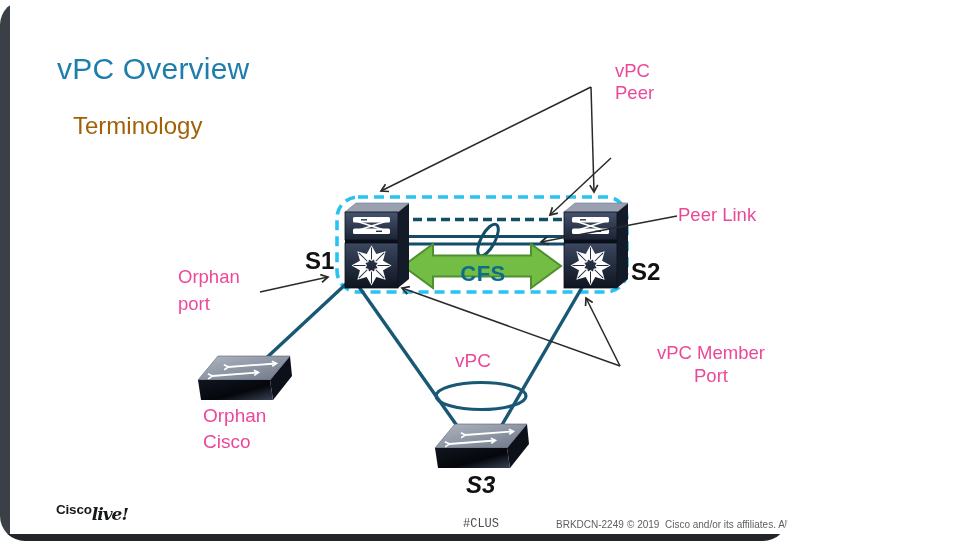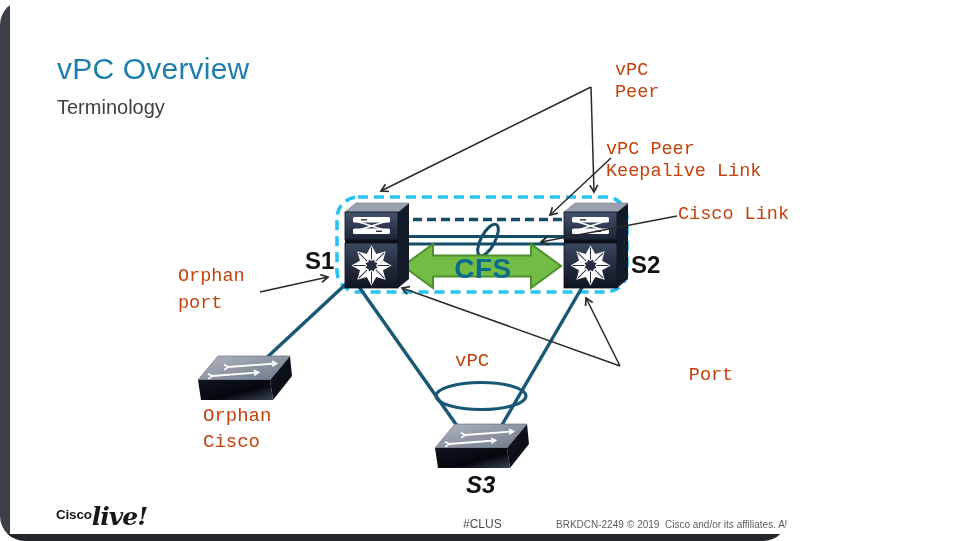--- a/index.html
+++ b/index.html
@@ -8,40 +8,40 @@
     background:#ffffff;font-family:"Liberation Sans",sans-serif;border-radius:25px;
   }
   .left-bar{position:absolute;left:0;top:0;width:10px;height:541px;background:#3a4046;}
   .bottom-bar{position:absolute;left:0;top:534px;width:964px;height:7px;background:#22262b;}
   .right-edge{position:absolute;left:955px;top:0;width:1px;height:534px;background:#c2c2c2;}
   .title{
     position:absolute;left:57px;top:52px;margin:0;
     font-size:30px;font-weight:400;color:#1d7eae;letter-spacing:.2px;
   }
   .subtitle{
-    position:absolute;left:57px;top:96px;margin:0;
-    font-size:20px;font-weight:400;color:#404040;
+    position:absolute;left:57px;top:96px;margin:16px;
+    font-size:24px;font-weight:400;color:#a16207;
   }
   .diagram-svg{position:absolute;left:0;top:0;}
   .lbl{
-    position:absolute;color:#c2410c;font-size:18.5px;line-height:22px;white-space:pre;font-family:Liberation Mono, monospace;
+    position:absolute;color:#ec4899;font-size:18.5px;line-height:22px;white-space:pre;
   }
   .lbl-orphan-port{line-height:27px;}
   .lbl-orphan-device{font-size:19px;line-height:26px;}
   .lbl-member{width:146px;text-align:center;line-height:23px;}
   .node-lbl{position:absolute;color:#111;font-size:24px;font-weight:700;}
   .cfs-lbl{
-    position:absolute;left:447px;top:253px;width:72px;text-align:center;
-    font-size:28px;font-weight:700;color:#0c6c8c;letter-spacing:.5px;
+    position:absolute;left:447px;top:261px;width:72px;text-align:center;
+    font-size:22px;font-weight:700;color:#0c6c8c;letter-spacing:.5px;
   }
   .footer-text{position:absolute;color:#5f5f5f;font-size:10px;white-space:pre;}
   .footer-hash{position:absolute;color:#4c4c4c;font-size:12px;}
   .logo{position:absolute;left:56px;top:502px;color:#15191c;}
   .logo .cisco{font-size:13.5px;font-weight:700;letter-spacing:-.2px;vertical-align:6px;}
-  .logo .live{font-family:"DejaVu Serif",serif;font-style:italic;font-weight:700;font-size:25px;letter-spacing:-1px;}
+  .logo .live{font-family:"DejaVu Serif",serif;font-style:italic;font-weight:700;font-size:17px;letter-spacing:-1px;}
 </style>
 </head>
 <body>
 
 <div class="stage">
 
   <div class="left-bar"></div>
   <div class="right-edge"></div>
 
   <h1 class="title">vPC Overview</h1>
@@ -140,40 +140,39 @@
       <line x1="677" y1="216" x2="541" y2="242" marker-end="url(#arrB)"></line>
       <line x1="260" y1="292" x2="328" y2="277" marker-end="url(#arrB)"></line>
       <line x1="620" y1="366" x2="586" y2="298" marker-end="url(#arrB)"></line>
       <line x1="620" y1="366" x2="402" y2="288" marker-end="url(#arrB)"></line>
     </g>
   </svg>
 
 
   <div class="lbl" style="left:615px;top:60px;"><span>vPC</span><br><span>Peer</span></div>
 
-  <div class="lbl" style="left:606px;top:139px;"><span>vPC Peer</span><br><span>Keepalive Link</span></div>
 
-  <div class="lbl" style="left:678px;top:204px;">Cisco Link</div>
+  <div class="lbl" style="left:678px;top:204px;">Peer Link</div>
 
   <div class="lbl lbl-orphan-port" style="left:178px;top:263px;"><span>Orphan</span><br><span>port</span></div>
 
   <div class="lbl lbl-orphan-device" style="left:203px;top:403px;"><span>Orphan</span><br><span>Cisco</span></div>
 
   <div class="lbl" style="left:455px;top:350px;font-size:19px;">vPC</div>
 
-  <div class="lbl lbl-member" style="left:638px;top:341px;"><br><span>Port</span></div>
+  <div class="lbl lbl-member" style="left:638px;top:341px;"><span>vPC Member</span><br><span>Port</span></div>
 
   <div class="node-lbl" style="left:305px;top:247px;">S1</div>
-  <div class="node-lbl" style="left:631px;top:251px;text-align:center;">S2</div>
+  <div class="node-lbl" style="left:631px;top:258px;text-align:center;">S2</div>
   <div class="node-lbl" style="left:466px;top:471px;font-style:italic;">S3</div>
 
   <div class="cfs-lbl">CFS</div>
 
   <div class="logo"><span class="cisco">Cisco</span><span class="live">live!</span></div>
 
-  <div class="footer-hash" style="left:463px;top:517px;">#CLUS</div>
+  <div class="footer-hash" style="left:463px;top:517px;font-family:Liberation Mono, monospace;">#CLUS</div>
   <div class="footer-text" style="left:556px;top:519px;">BRKDCN-2249</div>
   <div class="footer-text" style="left:627px;top:519px;text-align:center;">© 2019  Cisco and/or its affiliates. All rights reserved.</div>
   <div class="footer-text" style="left:833px;top:519px;">Cisco Public</div>
   <div class="footer-text" style="left:903px;top:519px;">10</div>
 
   <div class="bottom-bar"></div>
 </div>
 
 </body></html>

